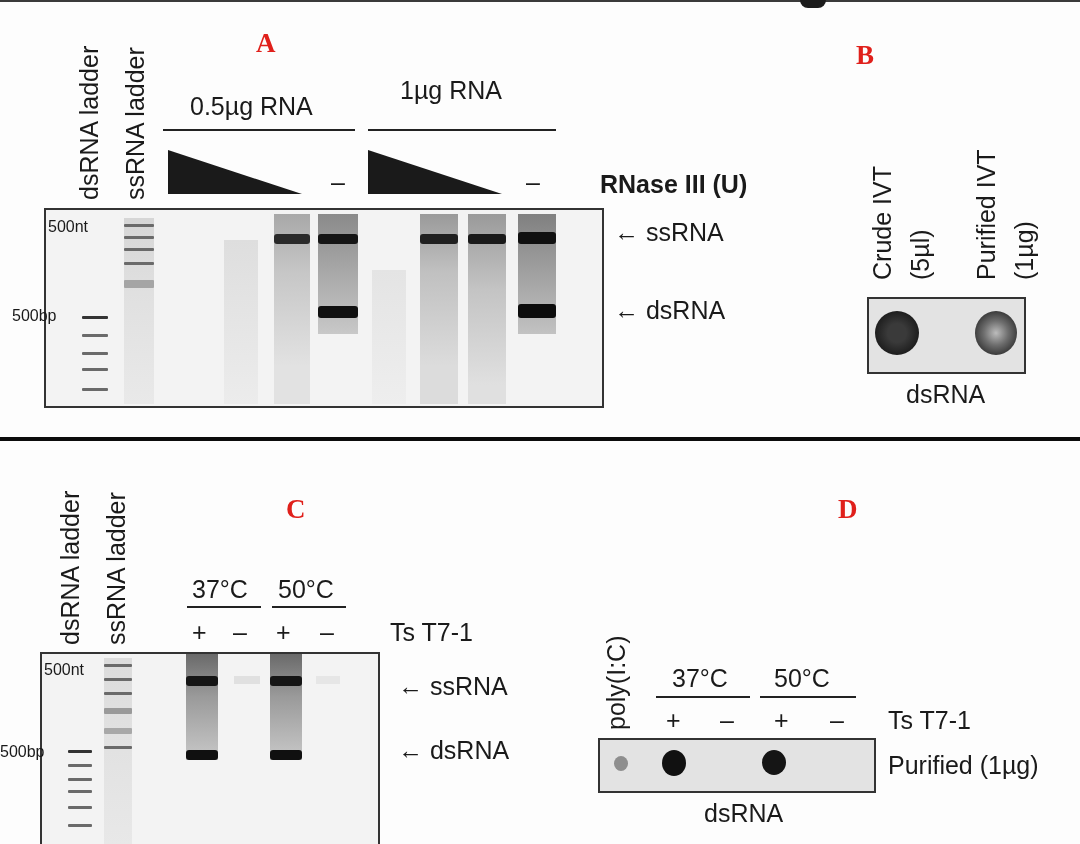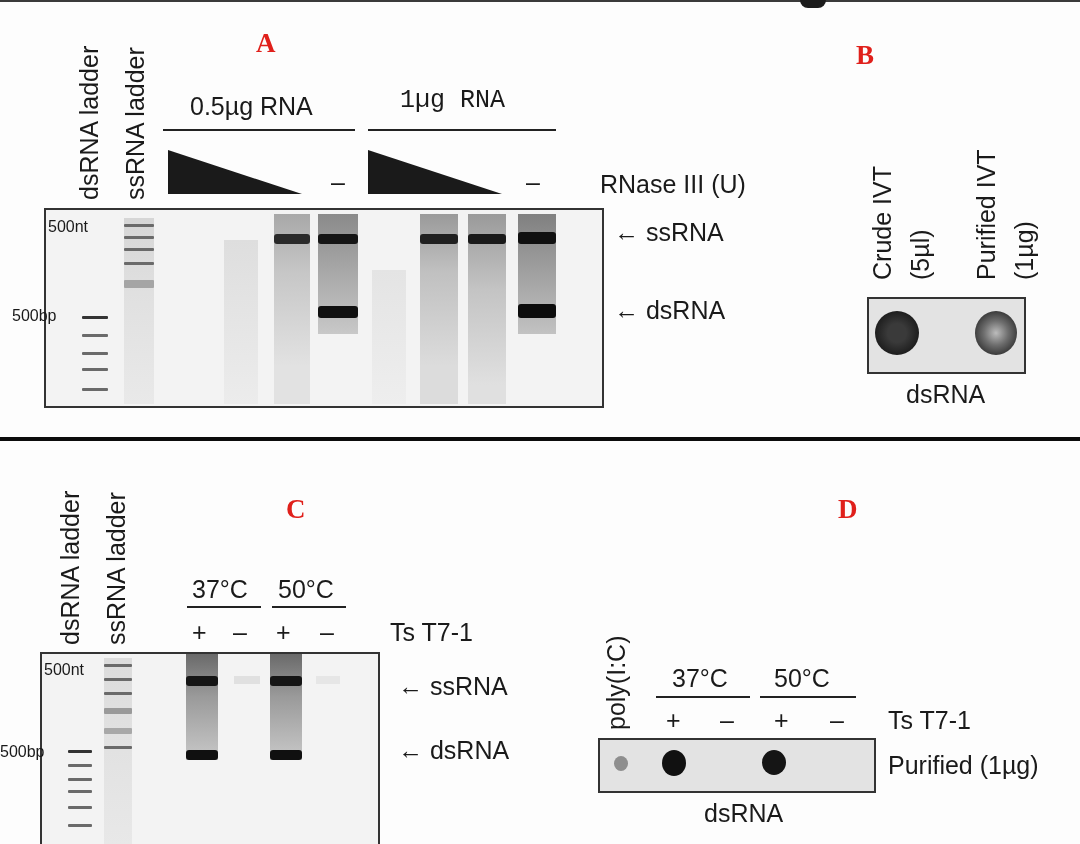--- a/index.html
+++ b/index.html
@@ -28,32 +28,32 @@
 <div class="abs topbar-blob"></div>
 
 <div>
   <div class="abs panel-letter" style="left:256px;top:28px;">A</div>
 
   <div class="abs vlabel" style="left:77px;top:10px;height:190px;">dsRNA ladder</div>
   <div class="abs vlabel" style="left:123px;top:10px;height:190px;">ssRNA ladder</div>
 
   <div class="abs hlabel" style="left:190px;top:94px;">0.5µg RNA</div>
   <div class="abs uline" style="left:163px;top:129px;width:192px;"></div>
-  <div class="abs hlabel" style="left:400px;top:88px;font-family:Liberation Mono, monospace;">1µg RNA</div>
+  <div class="abs hlabel" style="left:400px;top:78px;">1µg RNA</div>
   <div class="abs uline" style="left:368px;top:129px;width:188px;"></div>
 
   <svg class="abs" style="left:168px;top:150px;" width="136" height="46">
     <polygon points="0,0 0,44 134,44" fill="#1a1a1a"></polygon>
   </svg>
   <svg class="abs" style="left:368px;top:150px;" width="136" height="46">
     <polygon points="0,0 0,44 134,44" fill="#1a1a1a"></polygon>
   </svg>
   <div class="abs hlabel" style="left:331px;top:170px;">–</div>
   <div class="abs hlabel" style="left:526px;top:170px;">–</div>
-  <div class="abs hlabel" style="left:600px;top:172px;">RNase III (U)</div>
+  <div class="abs hlabel" style="left:600px;top:172px;font-weight:bold;">RNase III (U)</div>
 
   <div class="abs gel" style="left:44px;top:208px;width:560px;height:200px;">
 
     <div class="ladder-tick" style="left:36px;top:106px;width:26px;background:#333;"></div>
     <div class="ladder-tick" style="left:36px;top:124px;width:26px;"></div>
     <div class="ladder-tick" style="left:36px;top:142px;width:26px;"></div>
     <div class="ladder-tick" style="left:36px;top:158px;width:26px;"></div>
     <div class="ladder-tick" style="left:36px;top:178px;width:26px;"></div>
 
     <div class="lane" style="left:78px;top:8px;width:30px;height:186px;background:linear-gradient(#d6d6d6,#e0e0e0 40%,#e9e9e9);"></div>

